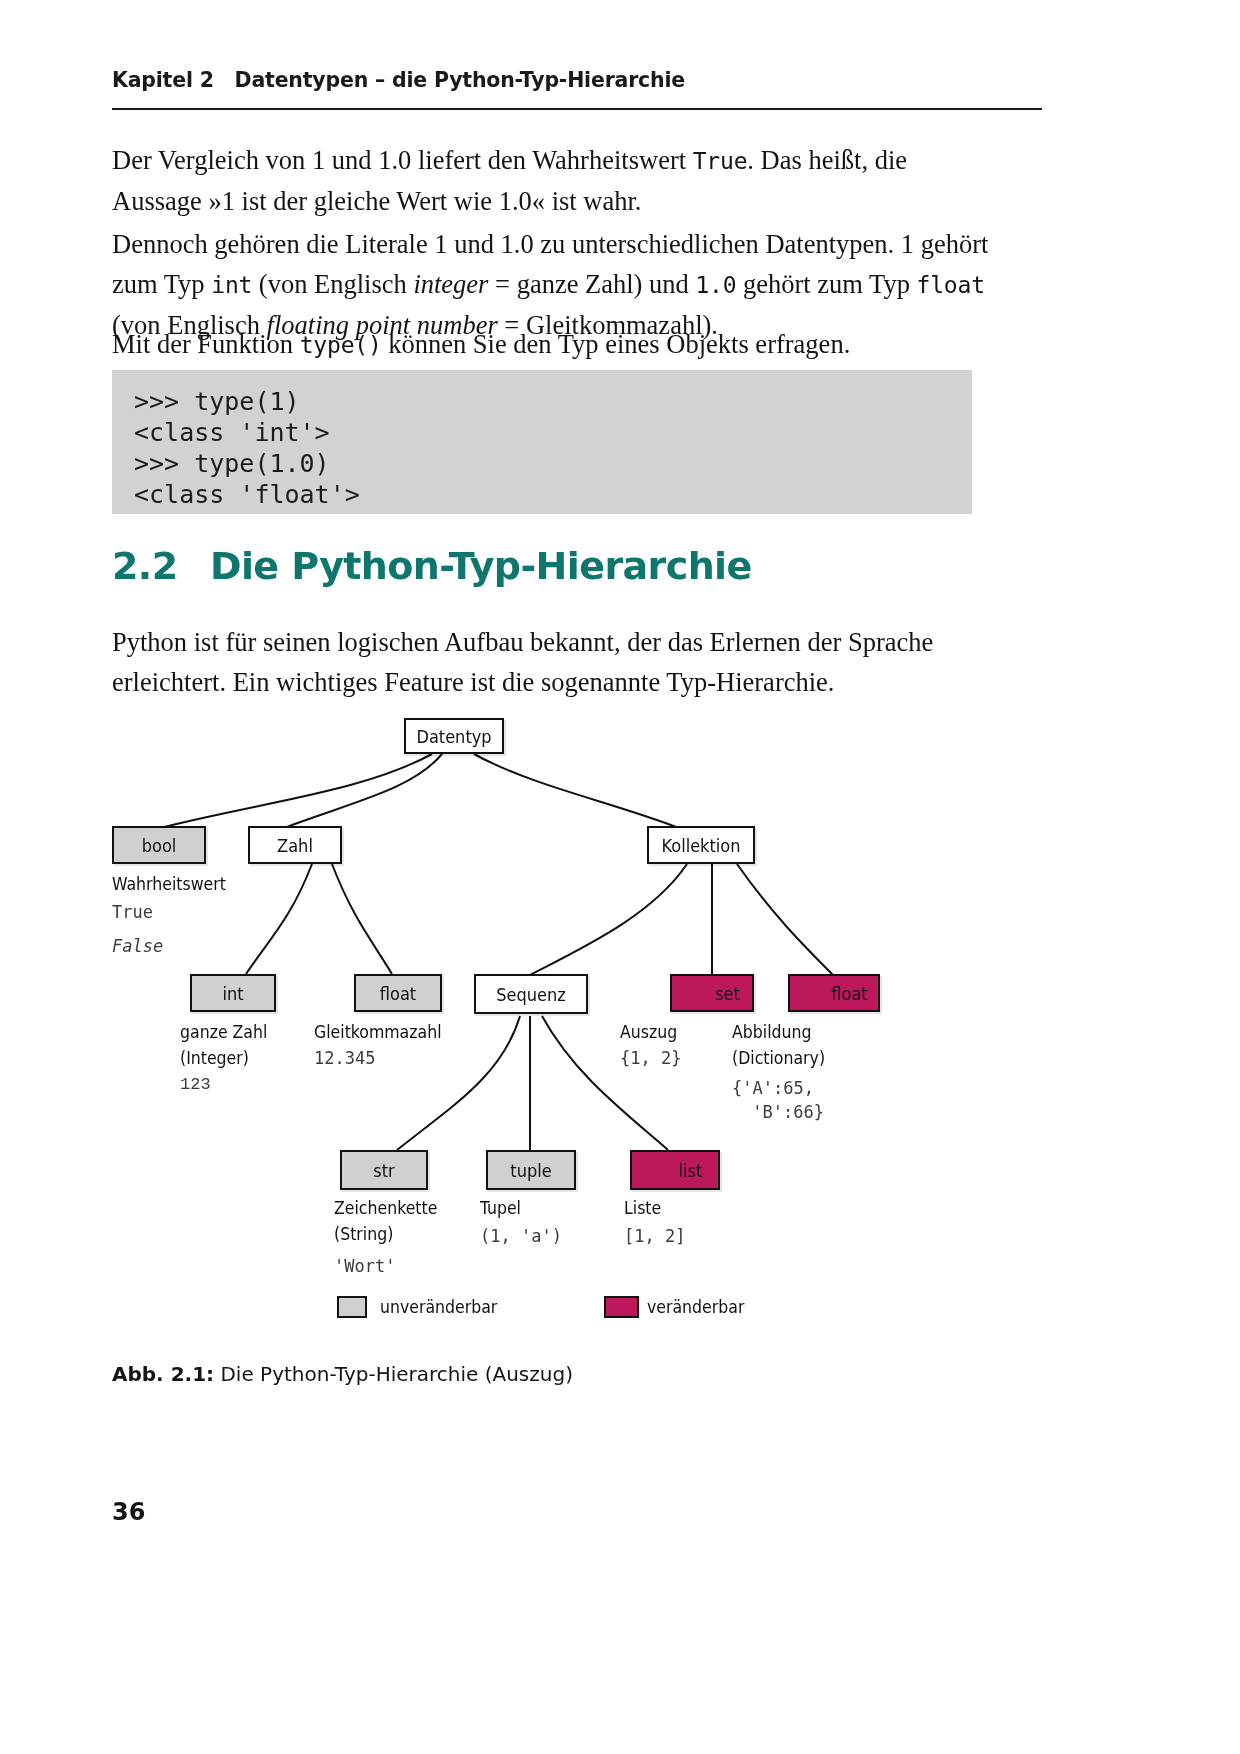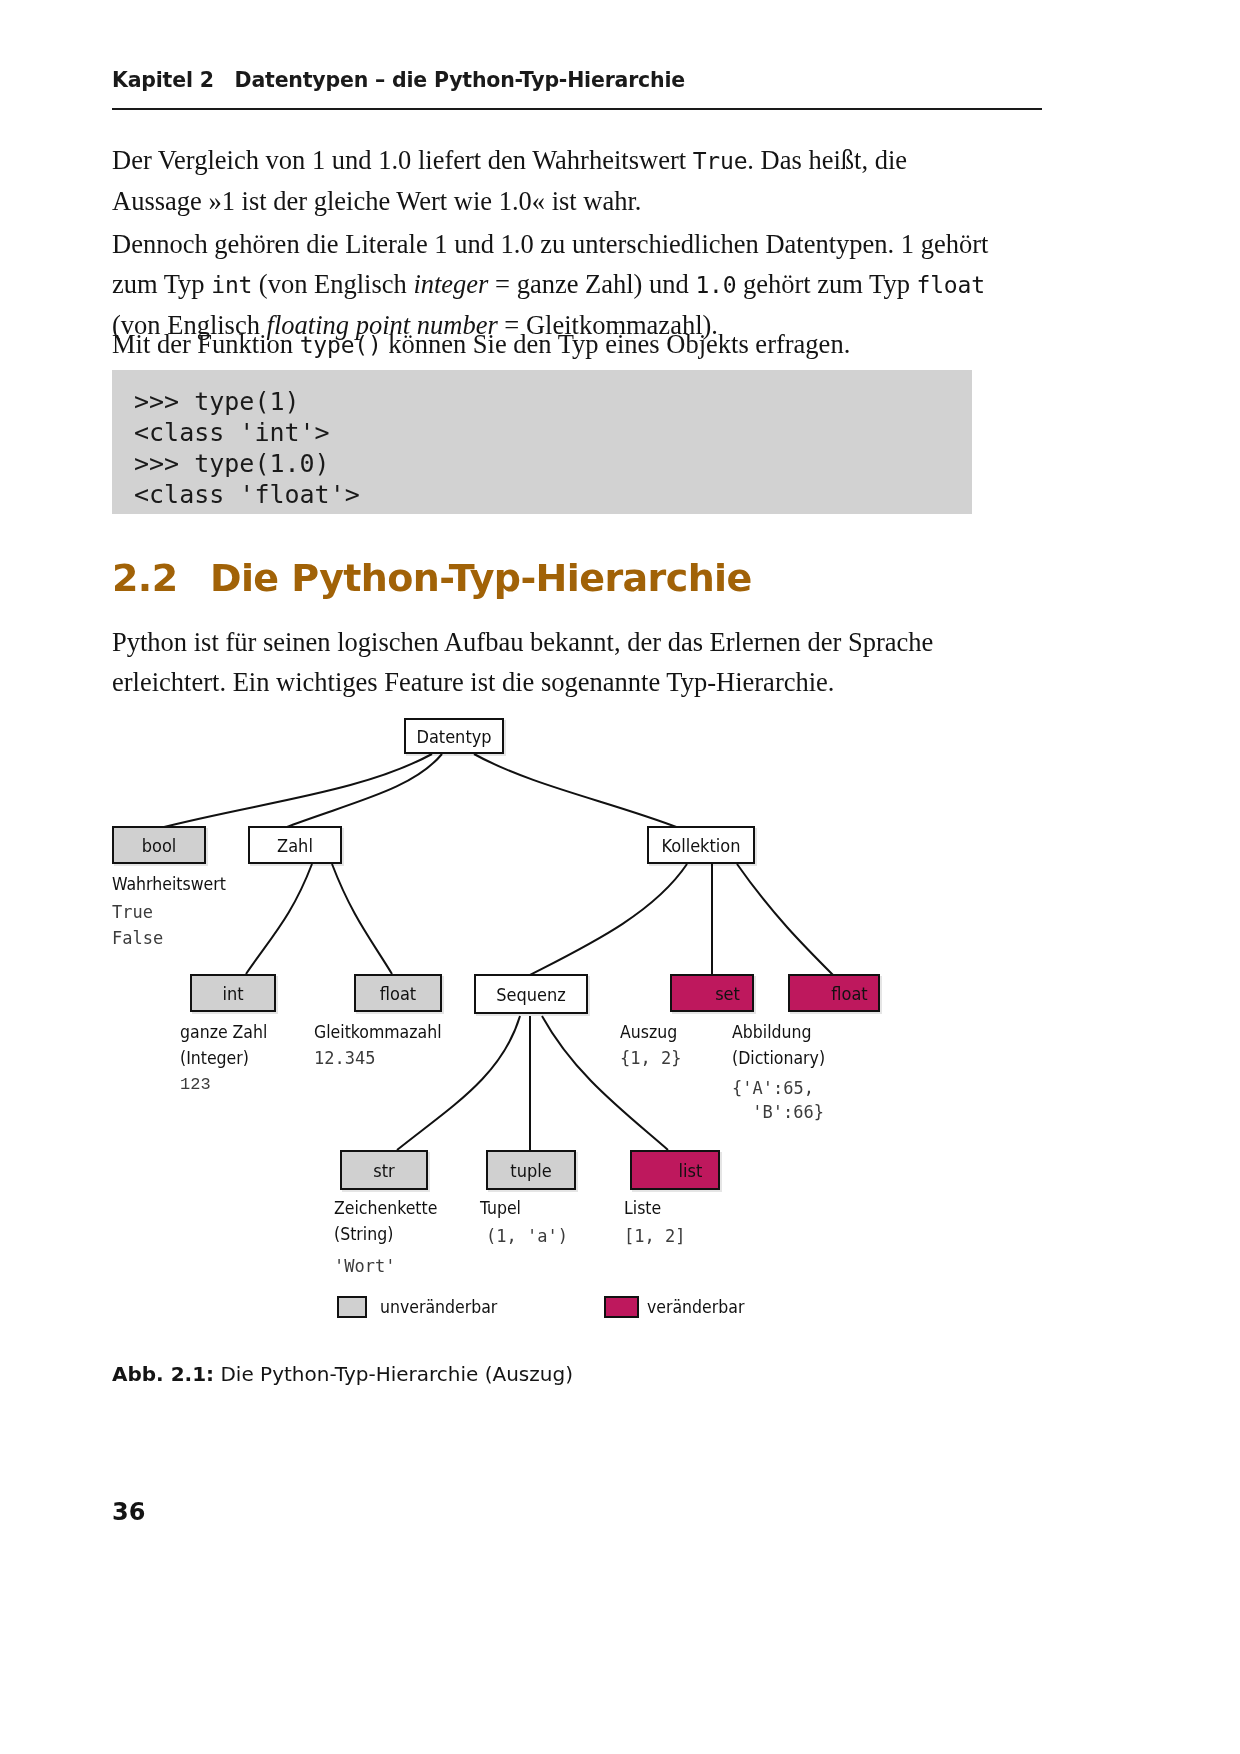--- a/index.html
+++ b/index.html
@@ -75,26 +75,26 @@
     font-family: "DejaVu Sans Mono", monospace;
     font-size: 25px;
     line-height: 31px;
     color: #1a1a1a;
     white-space: pre;
   }
 
   
   .h2 {
     position: absolute;
-    left: 112px; top: 556px;
+    left: 112px; top: 544px;
     font-family: "DejaVu Sans", sans-serif;
     font-weight: bold;
     font-size: 38px;
     letter-spacing: -0.6px;
-    color: #a16207;
+    color: #0f766e;
     white-space: pre;
   }
   .h2 .num { display: inline-block; width: 98px; }
 
   
   .figure {
     position: absolute;
     left: 112px; top: 706px;
     width: 890px; height: 620px;
   }
@@ -231,21 +231,21 @@
     </div>
     <div class="node fill-white" style="left:136px; top:120px; width:94px; height:38px;">
       <span>Zahl</span>
     </div>
     <div class="node fill-white" style="left:535px; top:120px; width:108px; height:38px;">
       <span>Kollektion</span>
     </div>
 
     <div class="ann" style="left:0px; top:166px;">Wahrheitswert</div>
     <div class="ann-mono" style="left:0px; top:194px;">True</div>
-    <div class="ann-mono" style="left:0px; top:220px;">False</div>
+    <div class="ann-mono" style="left:0px; top:228px;font-style:italic;">False</div>
 
     <div class="node fill-light" style="left:78px; top:268px; width:86px; height:38px;">
       <span>int</span>
     </div>
     <div class="node fill-light" style="left:242px; top:268px; width:88px; height:38px;">
       <span>float</span>
     </div>
     <div class="node fill-white" style="left:362px; top:268px; width:114px; height:40px;">
       <span>Sequenz</span>
     </div>
@@ -279,21 +279,21 @@
     </div>
     <div class="node fill-dark" style="left:518px; top:444px; width:90px; height:40px;">
       <span>list</span>
     </div>
 
     <div class="ann" style="left:222px; top:490px;">Zeichenkette</div>
     <div class="ann" style="left:222px; top:516px;">(String)</div>
     <div class="ann-mono" style="left:222px; top:548px;">'Wort'</div>
 
     <div class="ann" style="left:368px; top:490px;">Tupel</div>
-    <div class="ann-mono" style="left:368px; top:518px;margin-left:6px;">(1, 'a')</div>
+    <div class="ann-mono" style="left:368px; top:518px;">(1, 'a')</div>
 
     <div class="ann" style="left:512px; top:490px;">Liste</div>
     <div class="ann-mono" style="left:512px; top:518px;">[1, 2]</div>
 
     <div class="legend-box fill-light" style="left:225px; top:590px;"></div>
     <div class="legend-label" style="left:268px; top:591px;">unveränderbar</div>
 
     <div class="legend-box fill-dark" style="left:492px; top:590px;"></div>
     <div class="legend-label" style="left:535px; top:591px;">veränderbar</div>
   </div>

